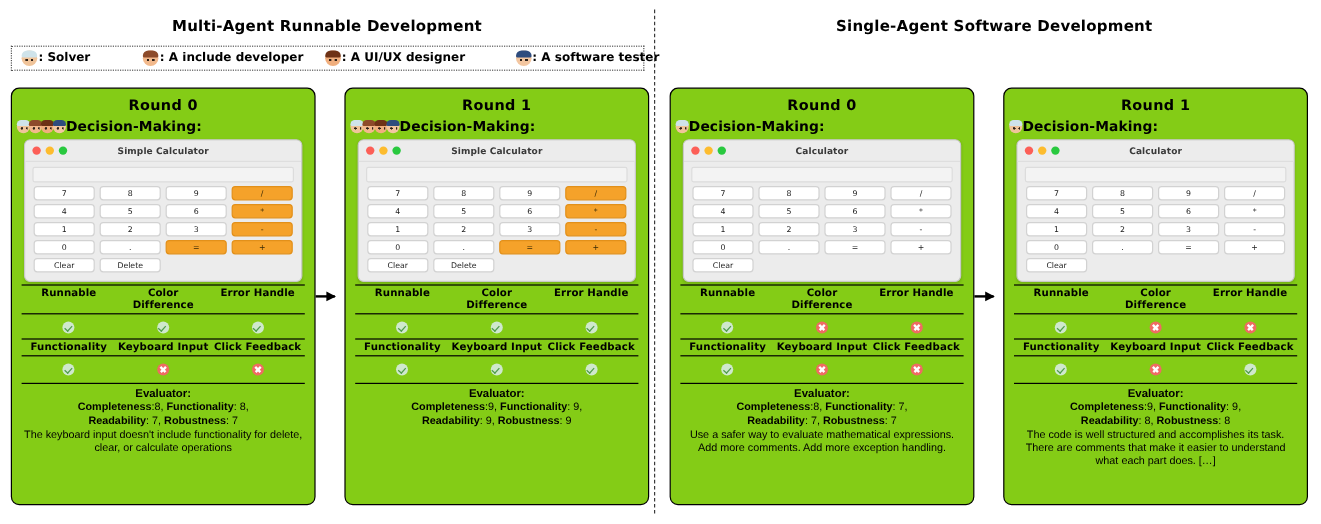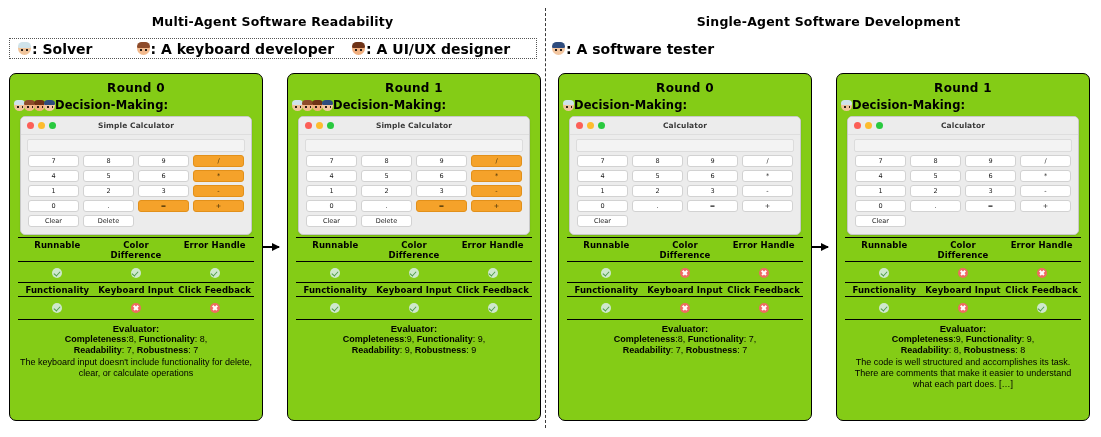--- a/index.html
+++ b/index.html
@@ -43,21 +43,21 @@
     width: 528px;
     height: 21px;
     border: 1px dotted #555;
     box-sizing: border-box;
     display: flex;
     align-items: center;
   }
   .legend-item {
     display: flex;
     align-items: center;
-    font-size: 14px;
+    font-size: 10px;
     font-weight: bold;
     white-space: nowrap;
   }
   #legend-solver { margin-left: 8px; }
   #legend-developer { margin-left: 44px; }
   #legend-designer { margin-left: 18px; }
   #legend-tester { margin-left: 42px; }
   .legend-label { margin-left: 1px; }
 
   
@@ -298,31 +298,31 @@
     width: 0;
     height: 420px;
     border-left: 1.6px dashed #3a3a3a;
   }
 </style>
 </head>
 <body>
 
 <div class="stage">
 
-  <div class="section-title" id="title-multi">Multi-Agent Software Readability</div>
+  <div class="section-title" id="title-multi">Multi-Agent Runnable Development</div>
   <div class="section-title" id="title-single">Single-Agent Software Development</div>
 
   <div class="legend">
     <div class="legend-item" id="legend-solver">
       <span class="face face-solver"></span>
       <span class="legend-label">: Solver</span>
     </div>
     <div class="legend-item" id="legend-developer">
       <span class="face face-developer"></span>
-      <span class="legend-label">: A keyboard developer</span>
+      <span class="legend-label">: A include developer</span>
     </div>
     <div class="legend-item" id="legend-designer">
       <span class="face face-designer"></span>
       <span class="legend-label">: A UI/UX designer</span>
     </div>
     <div class="legend-item" id="legend-tester">
       <span class="face face-tester"></span>
       <span class="legend-label">: A software tester</span>
     </div>
   </div>
@@ -568,20 +568,21 @@
         <div class="rule-thin"></div>
         <div class="crit-marks">
           <div><span class="mark mark-yes"></span></div>
           <div><span class="mark mark-no"></span></div>
           <div><span class="mark mark-no"></span></div>
         </div>
       </div>
       <div class="evaluator">
         <div class="eval-title">Evaluator:</div>
         <div class="eval-scores"><b>Completeness</b><span>:8, </span><b>Functionality</b><span>: 7,</span><br><b>Readability</b><span>: 7, </span><b>Robustness</b><span>: 7</span></div>
+        <div class="eval-body">Use a safer way to evaluate mathematical expressions. Add more comments. Add more exception handling.</div>
       </div>
     </div>
   <div class="panel" id="panel-3">
       <div class="round-title">Round 1</div>
       <div class="decision-row">
         <span class="decision-faces">
           <span class="face face-sm face-solver"></span>
         </span>
         <span>Decision-Making:</span>
       </div>

